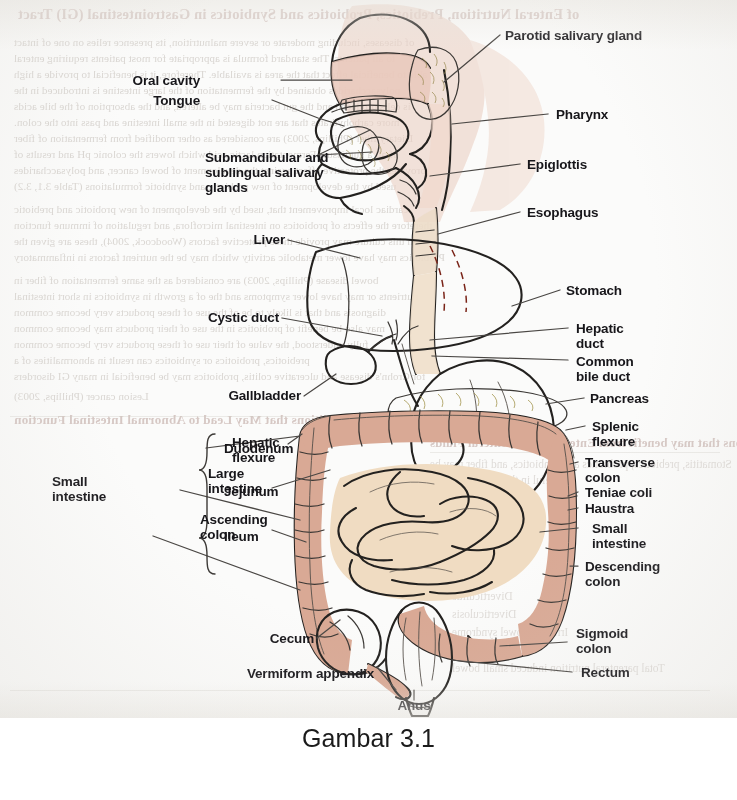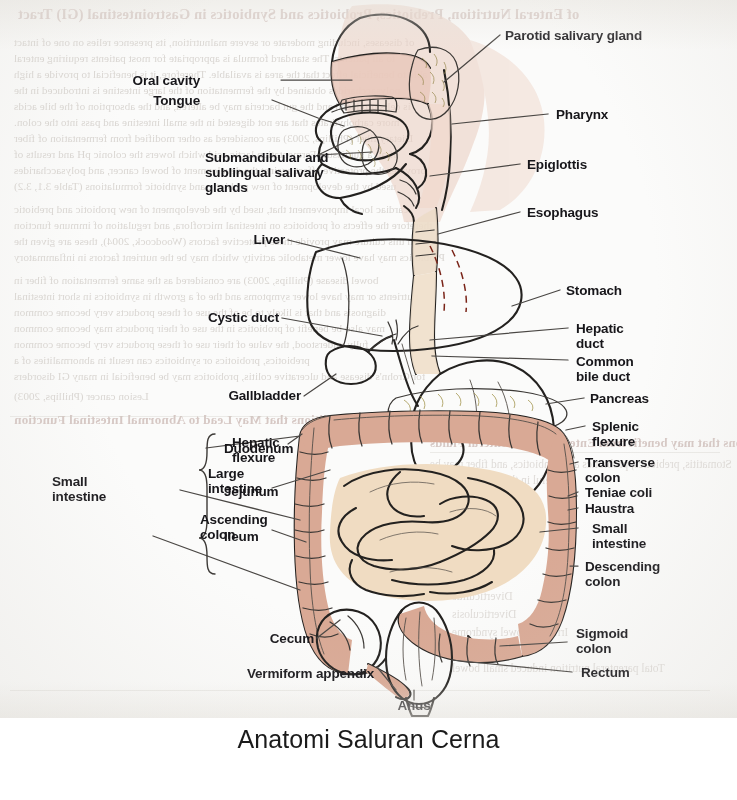--- a/index.html
+++ b/index.html
@@ -532,16 +532,16 @@
         <text class="lbl" x="585" y="571" text-anchor="start">Descending</text>
         <text class="lbl" x="585" y="586" text-anchor="start">colon</text>
         <text class="lbl" x="576" y="638" text-anchor="start">Sigmoid</text>
         <text class="lbl" x="576" y="653" text-anchor="start">colon</text>
         <text class="lbl" x="581" y="677" text-anchor="start">Rectum</text>
       </g>
     </svg>
   </div>
 
   <div class="caption">
-    <div class="cap2">Anatomi Saluran Cerna</div>
+    <div class="cap1">Gambar 3.1</div>
   </div>
 
 </div>
 
 </body></html>

